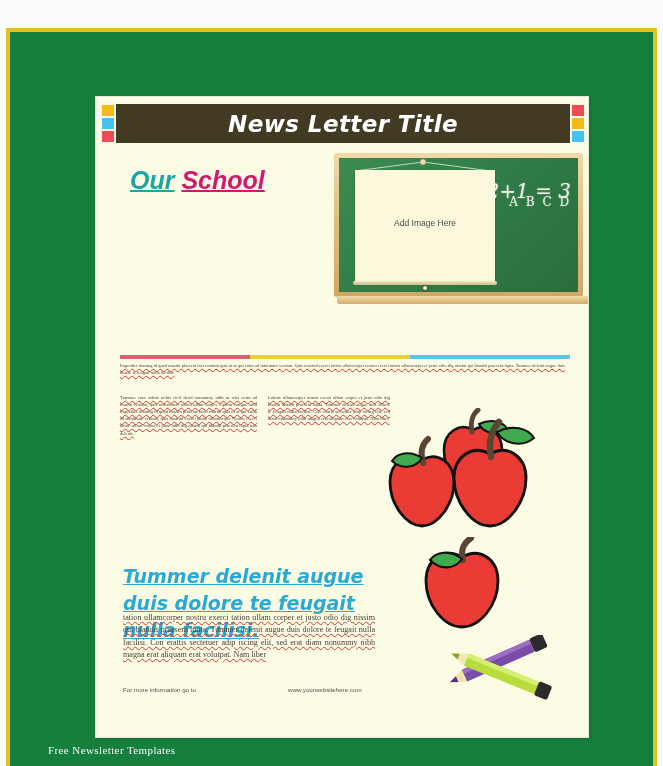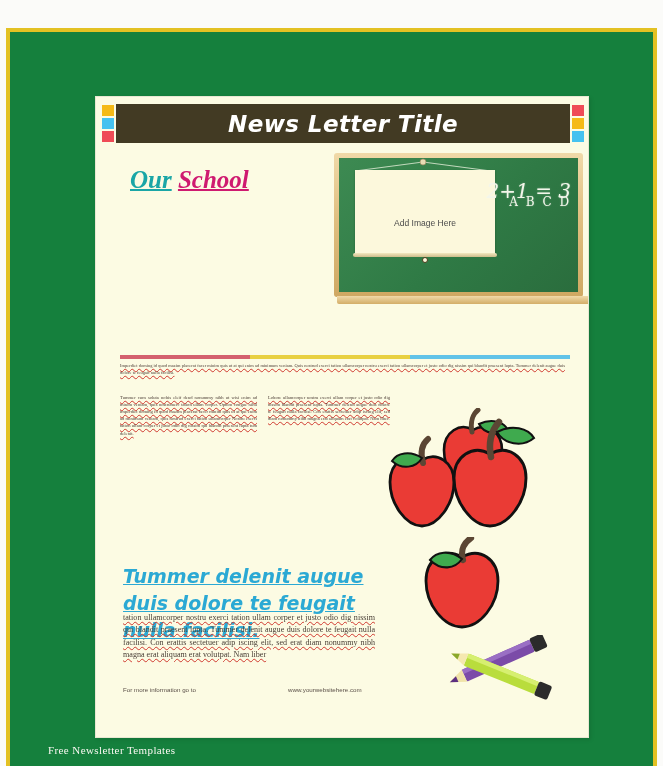--- a/index.html
+++ b/index.html
@@ -83,21 +83,21 @@
     font-family: "DejaVu Sans", sans-serif;
   }
 
   
   #our-school {
     position: absolute;
     left: 34px; top: 69px;
     font-size: 25px;
     font-weight: bold;
     font-style: italic;
-    font-family: Liberation Serif, serif;
+    font-family: Liberation Sans, sans-serif;
     white-space: nowrap;
   }
   #our-school .w1 { color: #1aa6a6; text-decoration: underline; text-decoration-thickness: 2px; }
   #our-school .w2 { color: #cf1a70; text-decoration: underline; text-decoration-thickness: 2px; }
 
   
   #chalkboard {
     position: absolute;
     left: 238px; top: 56px;
     width: 256px; height: 155px;
@@ -124,21 +124,21 @@
     font-style: italic;
     text-shadow: 0 0 2px rgba(255,255,255,.35);
     white-space: nowrap;
   }
   .cb-math { top: 21px; font-size: 20px; }
   .cb-abc  { top: 37px; font-size: 12px; letter-spacing: 2px; font-style: normal; }
 
   .cb-screen {
     position: absolute;
     left: 16px; top: 12px;
-    width: 140px; height: 84px;
+    width: 140px; height: 112px;
     background: #fcf8dc;
     box-shadow: 0 1px 2px rgba(0,0,0,.25);
   }
   .cb-screen-label {
     position: absolute;
     left: 0; right: 0; top: 48px;
     text-align: center;
     font-size: 8.5px;
     color: #4a4a4a;
     font-family: "Liberation Sans", sans-serif;

